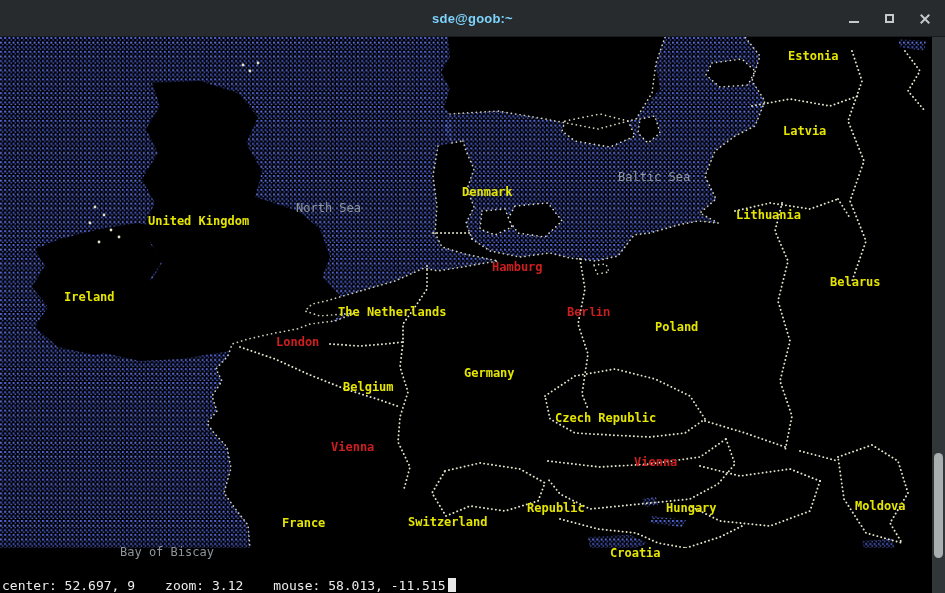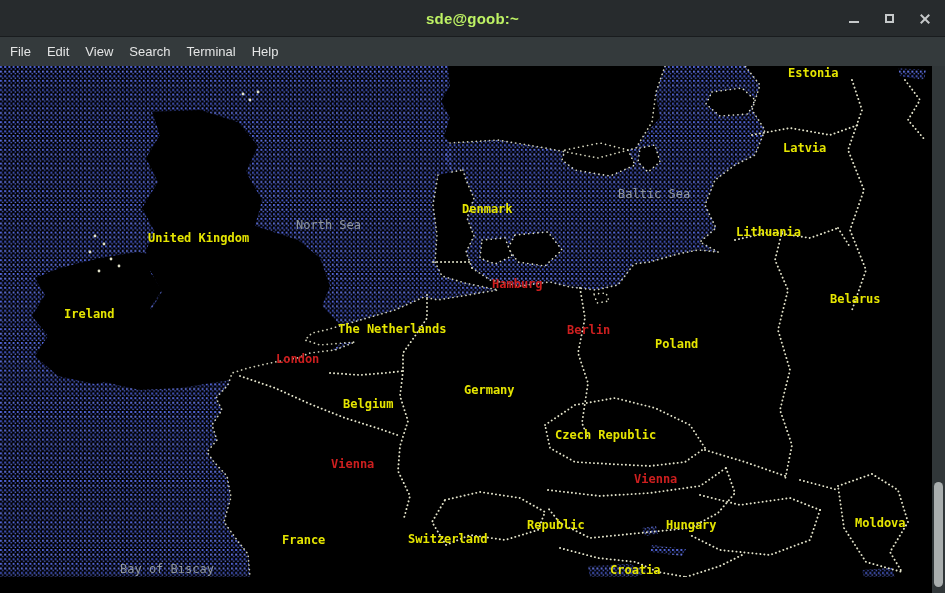--- a/index.html
+++ b/index.html
@@ -4,40 +4,40 @@
 <style>
   * { margin:0; padding:0; box-sizing:border-box; }
   html,body { width:945px; height:593px; background:#000; overflow:hidden; }
   body { font-family:"Liberation Sans", sans-serif; }
 
   .window { width:945px; height:593px; display:flex; flex-direction:column; background:#000; }
 
   
   .titlebar { height:37px; background:#272b2d; border-bottom:1px solid #191c1e;
               display:flex; align-items:center; justify-content:center; position:relative; flex:0 0 auto; }
-  .title { font-size:15px; font-weight:bold; color:#bef264; letter-spacing:.2px; }
+  .title { font-size:13px; font-weight:bold; color:#7dd3fc; letter-spacing:.2px; }
   .win-controls { position:absolute; right:14px; top:0; height:100%; display:flex; align-items:center; gap:21px; }
   .win-btn { width:14px; height:14px; display:flex; align-items:center; justify-content:center; cursor:default; }
   .ic-min { width:10px; height:2px; background:#c6c9ca; margin-top:8px; }
   .ic-max { width:9px; height:9px; border:2px solid #c6c9ca; }
   .ic-close { position:relative; width:11px; height:11px; }
   .ic-close::before, .ic-close::after { content:""; position:absolute; left:5px; top:0; width:2px; height:12px; background:#c6c9ca; }
   .ic-close::before { transform:rotate(45deg); }
   .ic-close::after  { transform:rotate(-45deg); }
 
   
   .menubar { height:29px; background:#343a3c; display:flex; align-items:center; padding-left:2px; flex:0 0 auto; }
   .menu-item { font-size:13px; color:#e4e5e5; padding:4px 8px; cursor:default; }
 
   
   .terminal { position:relative; flex:1 1 auto; background:#000; overflow:hidden; }
   .map-svg { position:absolute; left:0; top:0; }
   #map-labels { position:absolute; left:0; top:0; width:100%; height:100%; pointer-events:none; }
   .map-label { position:absolute; font-family:"DejaVu Sans Mono", monospace; font-size:12px;
-               line-height:13px; white-space:pre; }
+               line-height:13px; white-space:pre;margin-top:12px; }
   .map-label.country { color:var(--country); font-weight:bold; }
   .map-label.city    { color:var(--city);    font-weight:bold;padding-left:37px; }
   .map-label.sea     { color:var(--sea);     font-weight:normal; }
 
   
   .statusbar { position:absolute; left:0; bottom:0; width:100%; height:16px; background:#000;
                display:flex; align-items:center; font-family:"DejaVu Sans Mono", monospace;
                font-size:13px; color:#ececec; padding-left:2px; white-space:pre; }
   .status-seg { margin-right:30px; }
   .cursor-block { display:inline-block; width:8px; height:14px; background:#e8e8e8; margin-left:2px; }
@@ -68,28 +68,20 @@
         </div>
       <div class="win-btn">
           <span class="ic-max"></span>
         </div>
       <div class="win-btn">
           <span class="ic-close"></span>
         </div>
     </div>
   </div>
 
-  <div class="menubar">
-    <span class="menu-item">File</span>
-    <span class="menu-item">Edit</span>
-    <span class="menu-item">View</span>
-    <span class="menu-item">Search</span>
-    <span class="menu-item">Terminal</span>
-    <span class="menu-item">Help</span>
-  </div>
 
   <div class="terminal">
 
     <svg class="map-svg" width="945" height="511" viewBox="0 0 945 511">
       <defs>
         <pattern id="waterdots" width="4.2" height="13.8" patternUnits="userSpaceOnUse">
           <rect x="0" y="0" width="2" height="2" fill="var(--water1)"></rect>
           <rect x="0" y="4.6" width="2" height="2" fill="var(--water2)"></rect>
           <rect x="0" y="9.2" width="2" height="2" fill="var(--water3)"></rect>
           <rect x="2.1" y="2.3" width="1.4" height="1.4" fill="var(--water3)"></rect>
@@ -174,35 +166,41 @@
         <span class="map-label country" style="left: 783px; top: 76px;">Latvia</span>
         <span class="map-label sea" style="left: 618px; top: 122px; border-radius: 6px;">Baltic Sea</span>
         <span class="map-label country" style="left: 462px; top: 137px; text-align: right;">Denmark</span>
         <span class="map-label country" style="left: 736px; top: 160px;">Lithuania</span>
         <span class="map-label sea" style="left: 296px; top: 153px;">North Sea</span>
         <span class="map-label country" style="left: 148px; top: 166px;">United Kingdom</span>
         <span class="map-label city" style="left: 455px; top: 212px;">Hamburg</span>
         <span class="map-label country" style="left: 830px; top: 227px;">Belarus</span>
         <span class="map-label country" style="left: 64px; top: 242px;">Ireland</span>
         <span class="map-label country" style="left: 338px; top: 257px;">The Netherlands</span>
-        <span class="map-label city" style="left: 530px; top: 258px;">Berlin</span>
+        <span class="map-label city" style="left: 530px; top: 258px; font-family: Liberation Mono, monospace;">Berlin</span>
         <span class="map-label country" style="left: 655px; top: 272px;">Poland</span>
         <span class="map-label city" style="left: 239px; top: 287px;">London</span>
         <span class="map-label country" style="left: 464px; top: 318px;">Germany</span>
         <span class="map-label country" style="left: 343px; top: 332px;">Belgium</span>
         <span class="map-label country" style="left: 555px; top: 363px;">Czech Republic</span>
         <span class="map-label city" style="left: 294px; top: 392px;">Vienna</span>
         <span class="map-label city" style="left: 597px; top: 407px;">Vienna</span>
         <span class="map-label country" style="left: 527px; top: 453px;">Republic</span>
         <span class="map-label country" style="left: 666px; top: 453px;">Hungary</span>
         <span class="map-label country" style="left: 855px; top: 451px;">Moldova</span>
         <span class="map-label country" style="left: 408px; top: 467px;">Switzerland</span>
         <span class="map-label country" style="left: 282px; top: 468px;">France</span>
         <span class="map-label sea" style="left: 120px; top: 497px;">Bay of Biscay</span>
         <span class="map-label country" style="left: 610px; top: 498px;">Croatia</span>
       </div>
 
+    <div class="statusbar">
+      <span class="status-seg">center: 52.697, 9</span>
+      <span class="status-seg">zoom: 3.12</span>
+      <span>mouse: 58.013, -11.515</span>
+      <span class="cursor-block"></span>
+    </div>
 
     <div class="scrollbar">
       <div class="scroll-thumb"></div>
     </div>
   </div>
 </div>
 
 </body></html>

